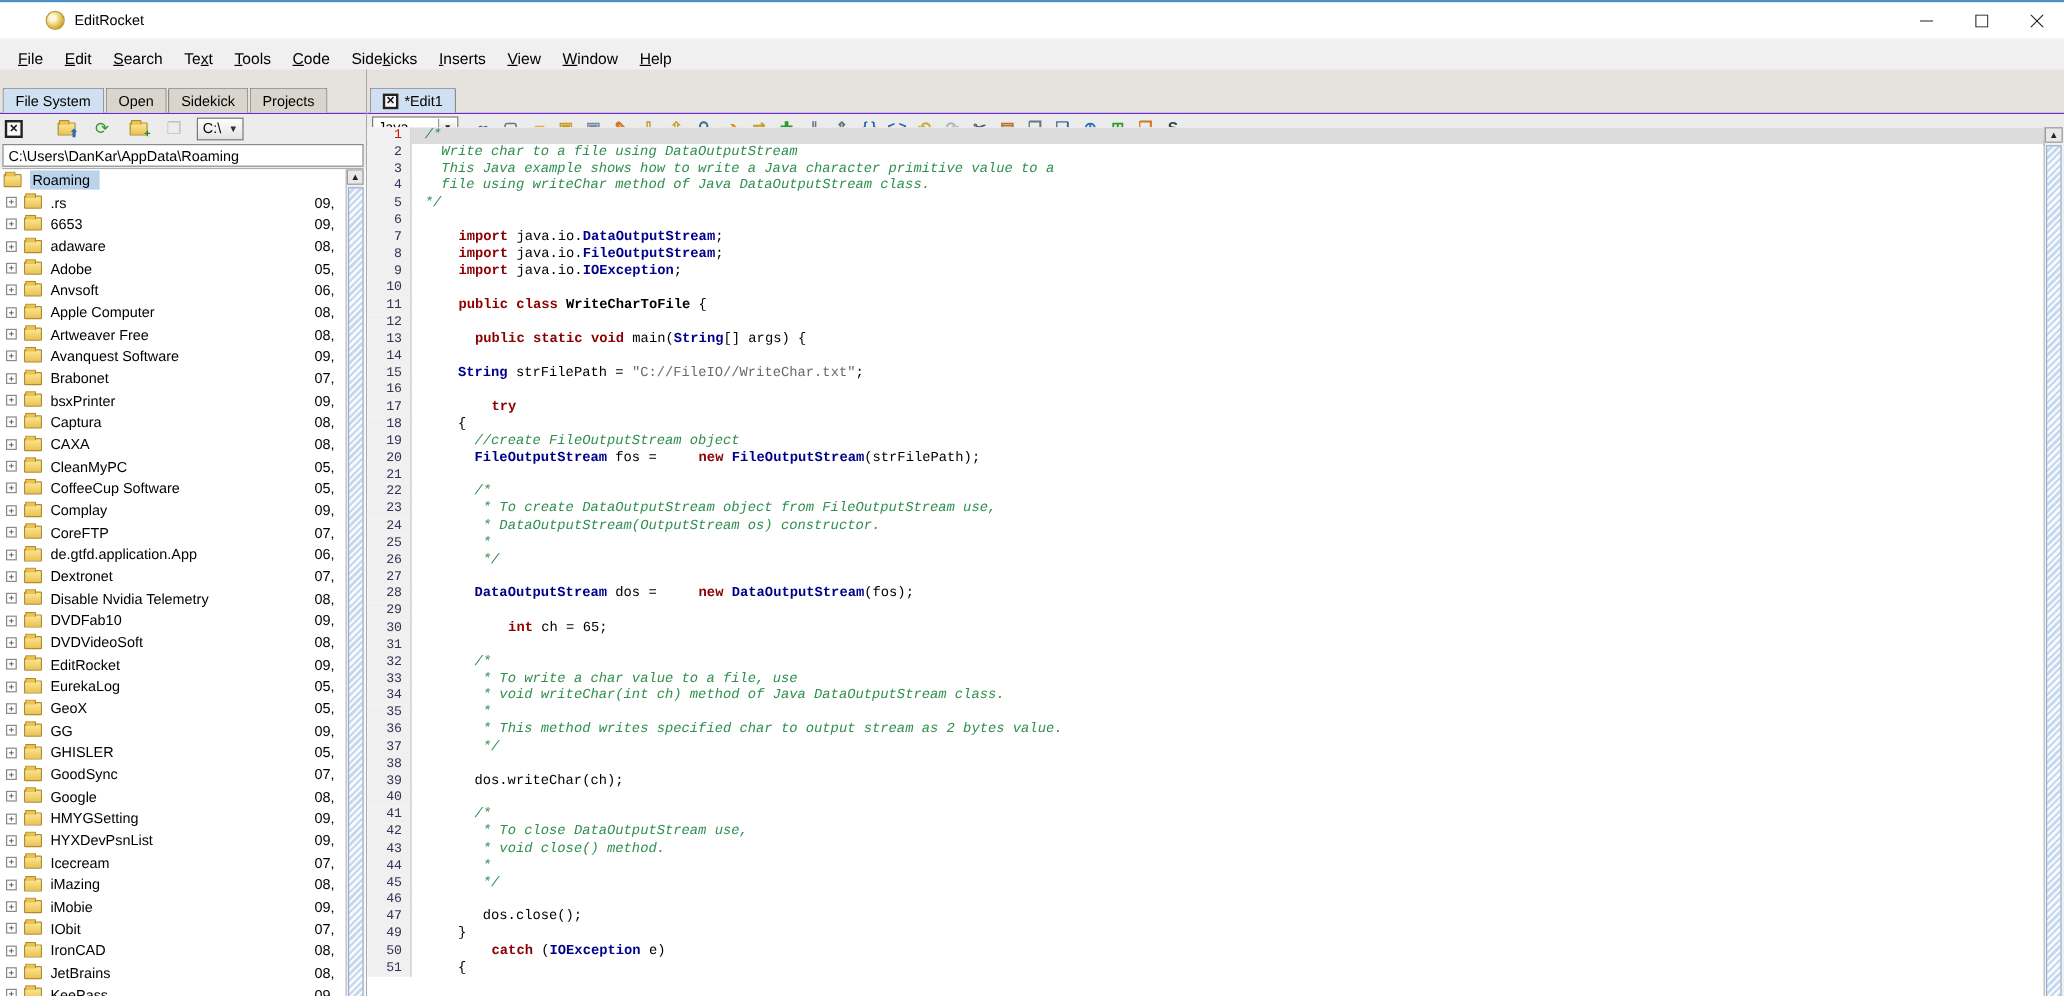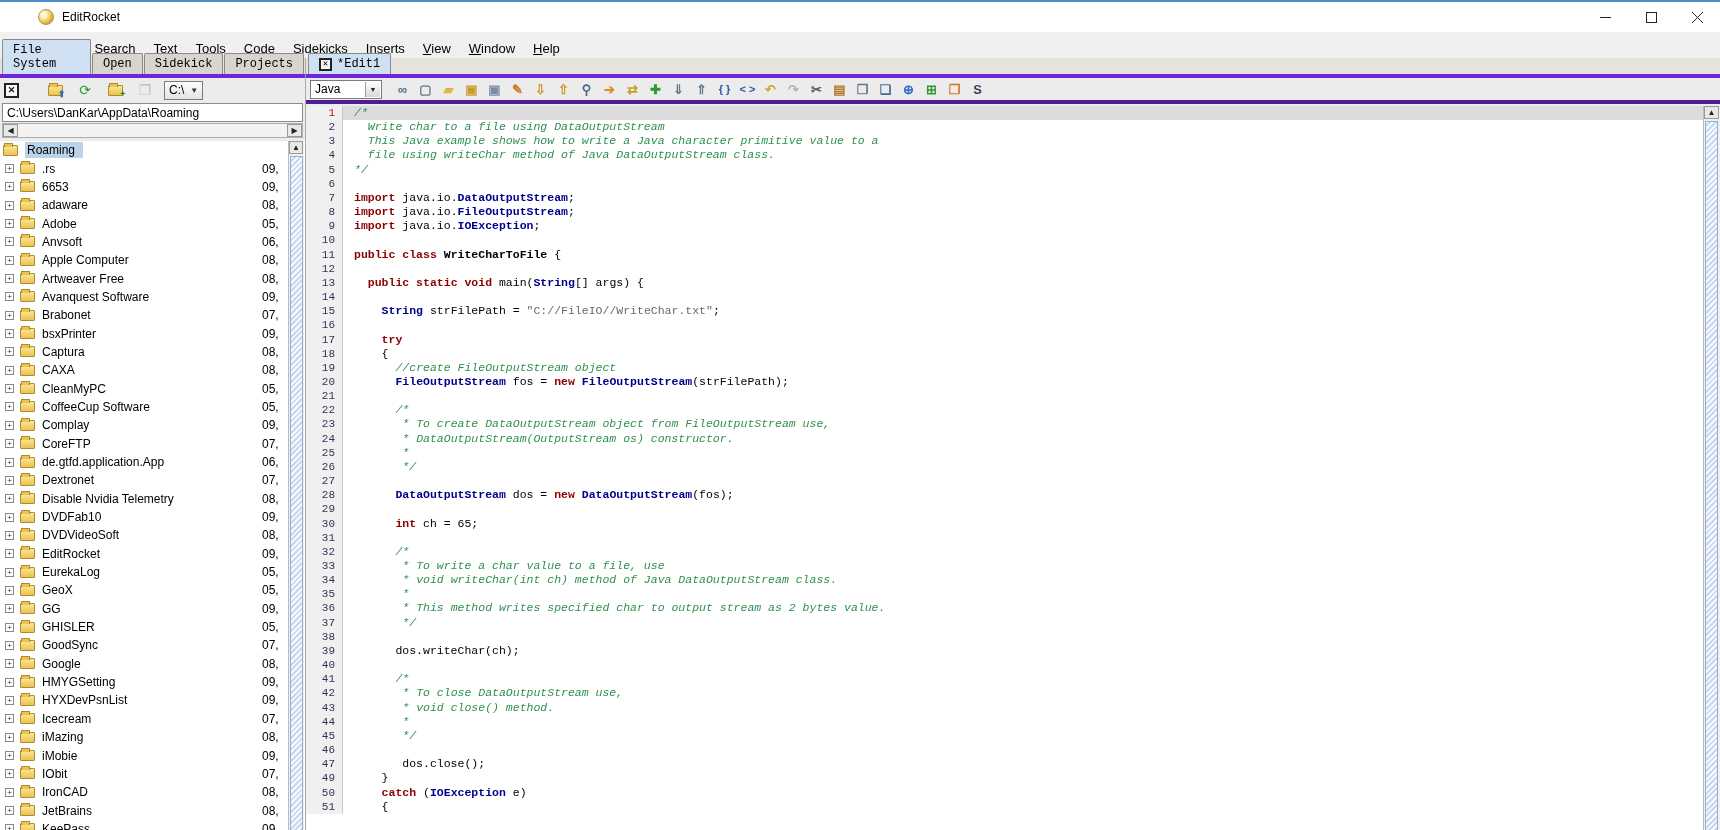--- a/index.html
+++ b/index.html
@@ -20,21 +20,21 @@
   
   #menubar { position:absolute; left:0; top:33px; width:100%; height:26px; background:#f0f0f0; display:flex; align-items:center; padding-left:6px; }
   .menu-item { font-size:13px; color:#000; padding:4px 9px; cursor:default; }
   .menu-item u { text-decoration:underline; }
 
   
   #left-panel { position:absolute; left:0; top:56px; width:306px; height:774px; background:#ececec; border-right:1px solid #a8a8a8; }
   #right-panel { position:absolute; left:306px; top:56px; width:1414px; height:774px; background:#ececec; }
 
   
-  .tabstrip { height:20px; background:#e6e3de; display:flex; align-items:flex-end; border-bottom:4px solid #6d28d9; padding-left:2px;font-family:Liberation Mono, monospace; }
+  .tabstrip { height:37px; background:#e6e3de; display:flex; align-items:flex-end; border-bottom:1px solid #6d28d9; padding-left:2px; }
   .tab { font-size:12px; color:#000; border:1px solid #8a8a8a; border-bottom:none; background:#d9d5cd;
          padding:3px 10px 3px 10px; margin-right:1px; border-radius:2px 2px 0 0; display:flex; align-items:center; gap:5px; }
   .tab.sel { background:#cfe0f2; }
   .closebox { width:13px; height:13px; border:2px solid #222; background:#f8f8f8; color:#111; font-size:9px; line-height:9px;
               display:inline-flex; align-items:center; justify-content:center; font-weight:bold; }
 
   
   #fs-toolbar { height:24px; display:flex; align-items:center; gap:9px; padding:0 4px; background:#ececec; }
   .titem { font-size:14px; display:inline-flex; align-items:center; justify-content:center; width:20px; height:18px; }
   .folder { position:relative; width:15px; height:11px; background:linear-gradient(#fbe793,#ecc254); border:1px solid #b08c28; border-radius:1px; display:inline-block; }
@@ -66,21 +66,21 @@
   #lang-combo { width:72px; height:19px; border:1px solid #7a7a7a; background:#fff; font-size:12px; display:flex; align-items:center; padding:0 4px; margin-right:8px; position:relative; }
   #lang-combo .dd { position:absolute; right:1px; top:1px; bottom:1px; width:15px; background:linear-gradient(#fdfdfd,#d8d8d8); border-left:1px solid #9a9a9a; display:flex; align-items:center; justify-content:center; font-size:7px; color:#222; }
   .eicon { width:21px; height:20px; display:inline-flex; align-items:center; justify-content:center; font-size:13px; font-weight:bold; }
 
   #editor { position:absolute; left:0; top:48px; right:17px; bottom:0; background:#fff; overflow:hidden; }
   .cl-row { height:14.16px; display:flex; white-space:pre; font-family:"Liberation Mono", monospace; font-size:11.5px; line-height:14.16px; }
   .ln { width:37px; flex:none; text-align:right; padding-right:7px; background:#f0f0f0; border-right:1px solid #c8c8c8; color:#333355; font-size:11px; }
   .ln.cur { color:#cc1111; }
   .codecell { flex:1; padding-left:11px; color:#000; }
   .codecell.hl { background:#dcdcdc; }
-  .kw { color:#8b0000; font-weight:bold; }
+  .kw { color:#8b0000; font-weight:bold;margin-left:28px; }
   .ty { color:#00008b; font-weight:bold; }
   .cl { color:#000; font-weight:bold; }
   .cm { color:#2f8f4f; font-style:italic; }
   .st { color:#6a6a6a; }
   .pl { color:#000; }
 
   #ed-vscroll { position:absolute; right:0; top:48px; width:17px; bottom:0; background:#f0f0f0; border-left:1px solid #bbb; }
 </style>
 </head>
 <body>

